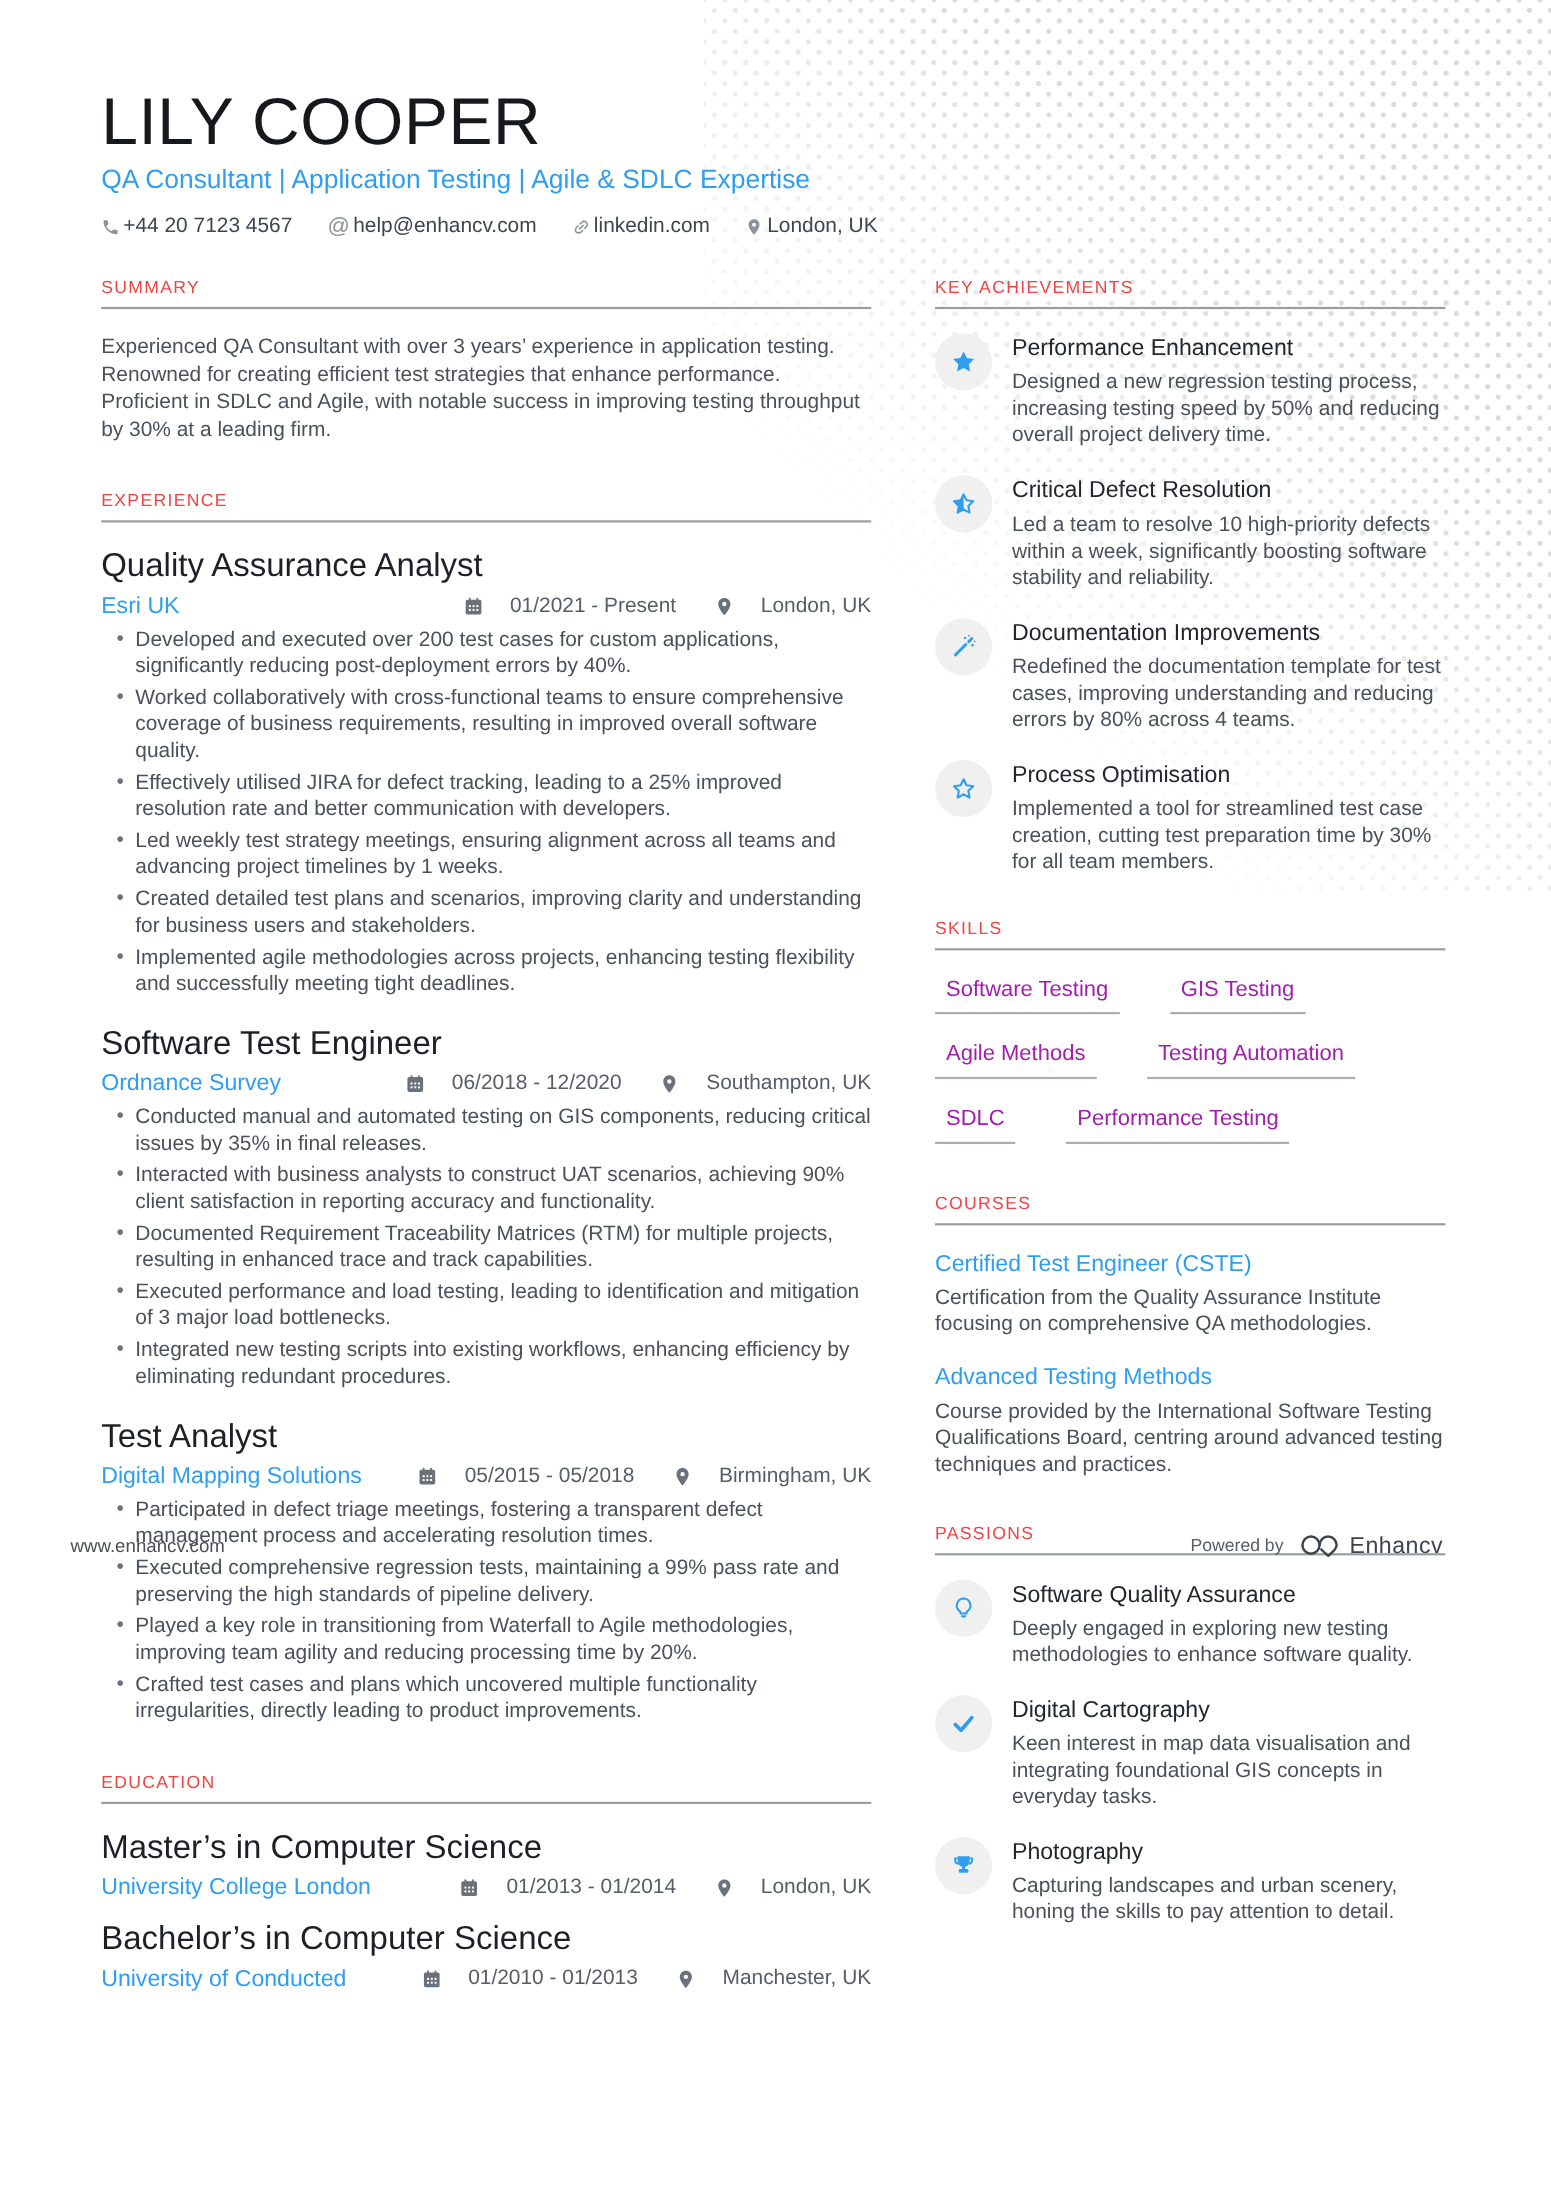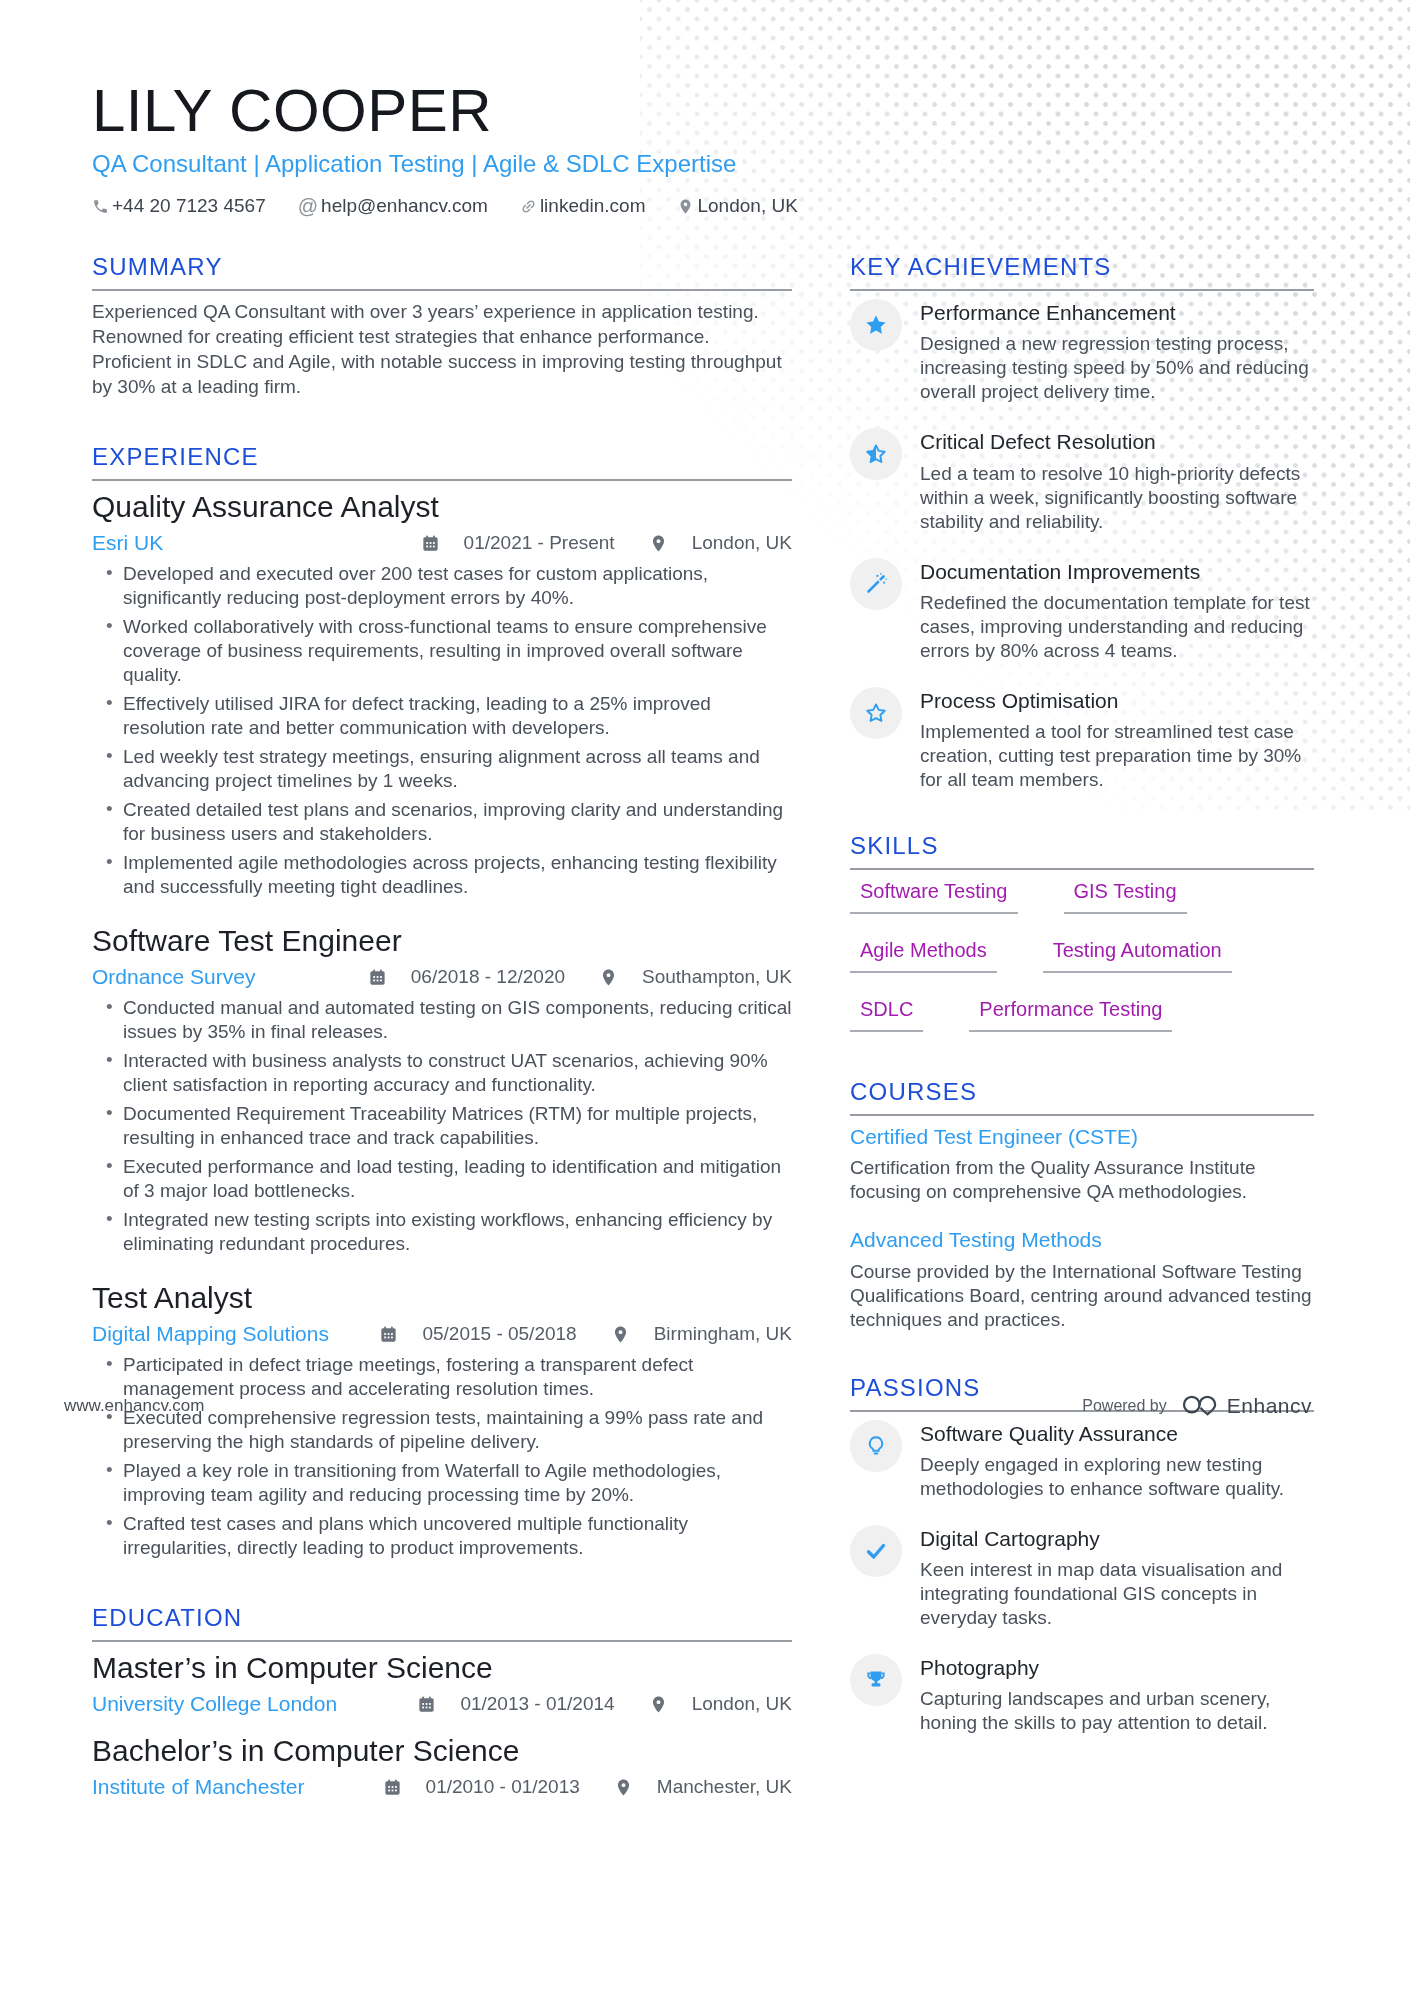--- a/index.html
+++ b/index.html
@@ -15,21 +15,21 @@
   .name{margin:0;font-size:60px;line-height:1.02;font-weight:400;color:#15181c;letter-spacing:.5px;}
   .headline{margin-top:9px;font-size:24px;color:#2f9df0;}
   .contact-row{margin-top:17px;display:flex;align-items:center;font-size:19px;color:#3e454e;}
   .c-item{display:inline-flex;align-items:center;gap:3px;margin-right:32px;}
   .c-item .ic{color:#8b9199;}
   .at-glyph{color:#8b9199;font-size:20px;line-height:1;}
   
   .columns{display:flex;gap:58px;margin-top:36px;}
   .col-left{width:700px;flex:none;}
   .col-right{width:464px;flex:none;}
-  .sec-h{margin:0 0 8px 0;font-size:24px;font-weight:400;letter-spacing:1.2px;color:#1d4ed8;padding-bottom:8px;border-bottom:2px solid #989da3;}
+  .sec-h{margin:0 0 22px 0;font-size:16px;font-weight:400;letter-spacing:1.2px;color:#ef4444;padding-bottom:8px;border-bottom:2px solid #989da3;}
   section{margin-bottom:44px;}
   .summary-text{margin:0;font-size:19px;line-height:25px;color:#4a515b;}
   
   .job{margin-bottom:24px;}
   .job-title,.deg-title{margin:0 0 6px 0;font-size:30px;font-weight:400;color:#1d2127;line-height:1.2;}
   .meta-row{display:flex;align-items:center;margin-bottom:7px;font-size:19px;}
   .company{flex:1;font-size:21px;color:#2f9df0;}
   .meta{display:inline-flex;align-items:center;gap:24px;color:#565d66;white-space:nowrap;}
   .meta .ic{color:#6b717b;}
   .meta.loc{margin-left:34px;}
@@ -275,21 +275,21 @@
                     <use href="#sym-pin"></use>
                   </svg>
                 <span>London, UK</span>
               </span>
             </div>
           </div>
 
           <div class="degree">
             <h3 class="deg-title">Bachelor’s in Computer Science</h3>
             <div class="meta-row">
-              <span class="company">Institute of Manchester</span>
+              <span class="company">University of Conducted</span>
               <span class="meta">
                 <svg class="ic ic-19">
                     <use href="#sym-cal"></use>
                   </svg>
                 <span>01/2010 - 01/2013</span>
               </span>
               <span class="meta loc">
                 <svg class="ic ic-19">
                     <use href="#sym-pin"></use>
                   </svg>

